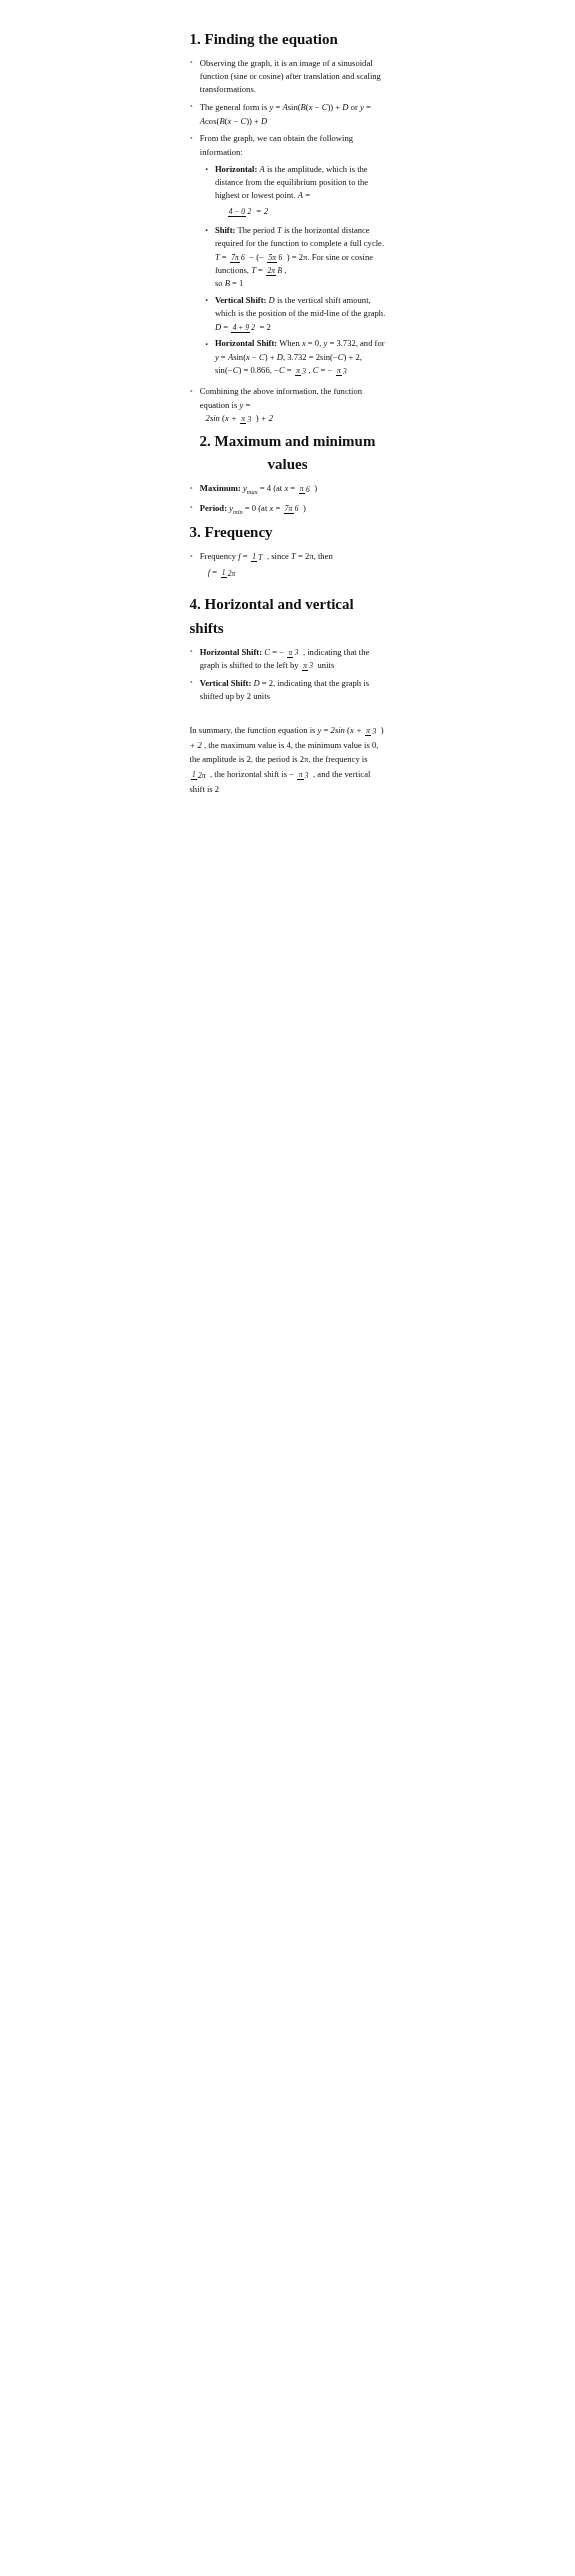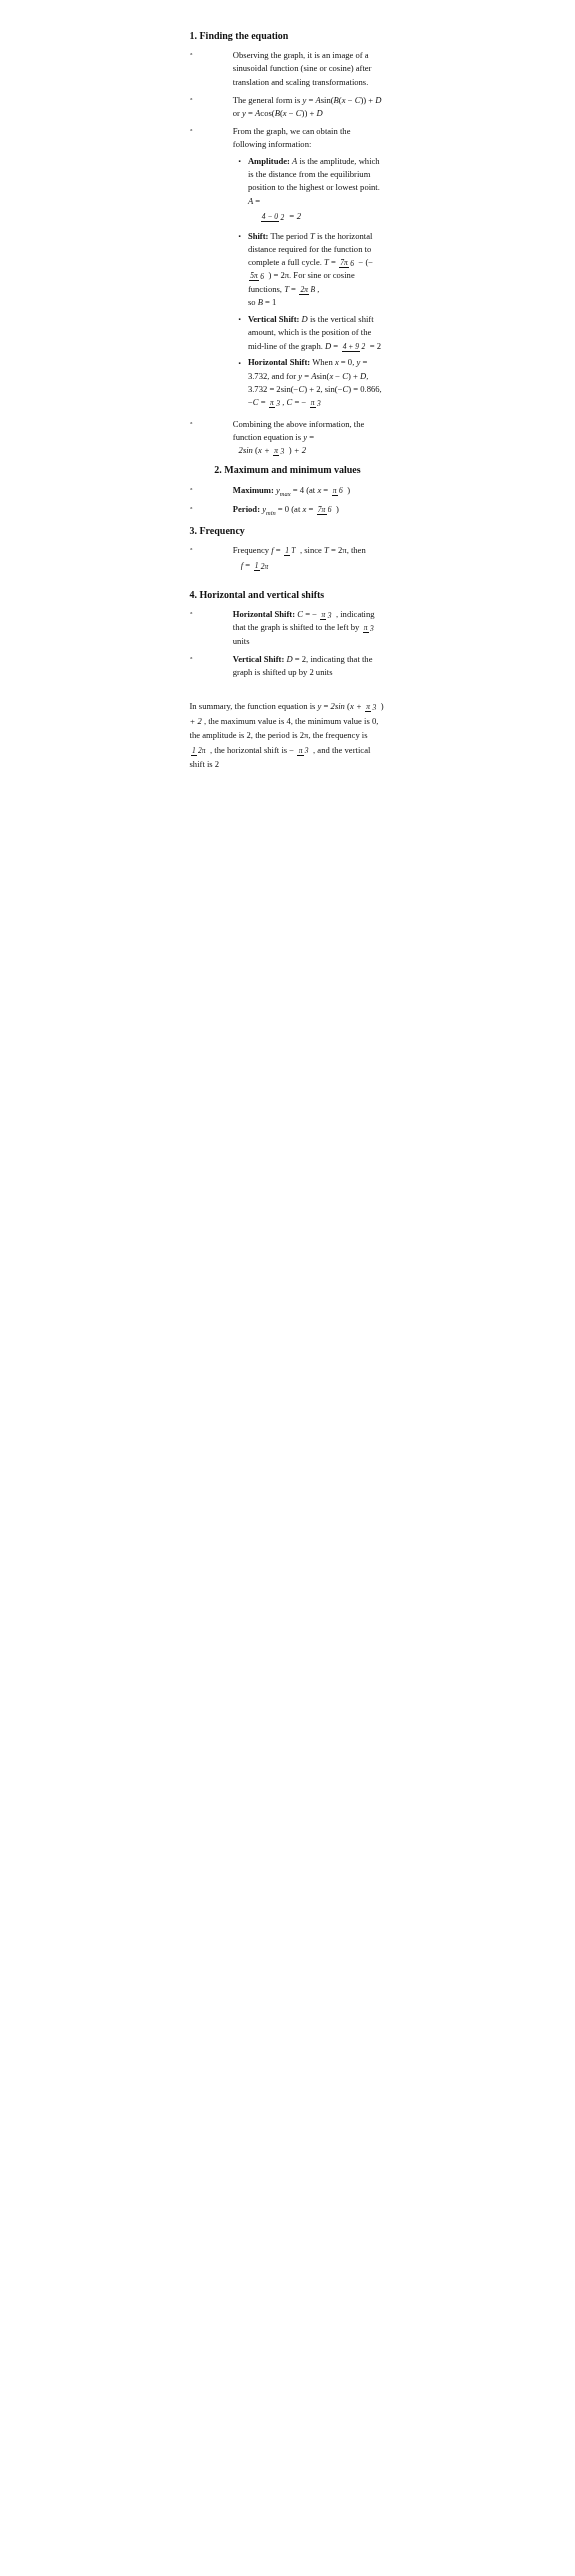--- a/index.html
+++ b/index.html
@@ -17,31 +17,30 @@
 
     .content {
       position: relative;
       z-index: 1;
       max-width: 196px;
       margin: 0 auto;
       line-height: 1.55;
     }
 
     .section-header {
-      font-size: 10px;
+      font-size: 15px;
       font-weight: bold;
       margin-bottom: 5.8px;
       margin-top: 10.4px;
     }
 
     .bullet-circle {
       display: flex;
       align-items: flex-start;
       margin-bottom: 4.6px;
-      gap: 33px;
     }
 
     .bullet-circle-marker {
       min-width: 8px;
       margin-right: 2.3px;
       margin-top: 1.2px;
       font-size: 5.8px;
     }
 
     .bullet-circle-content {
@@ -139,21 +138,21 @@
 
   <div class="bullet-circle">
     <span class="bullet-circle-marker">∘</span>
     <div class="bullet-circle-content">
       From the graph, we can obtain the following information:
 
       
       <div class="bullet-square" style="margin-top:3.5px;">
         <span class="bullet-square-marker">▪</span>
         <div class="bullet-square-content">
-          <span class="bold-label">Amplitude:</span> <span class="math">A</span> is the amplitude, which is the distance from the equilibrium position to the highest or lowest point. <span class="math">A</span> =
+          <span class="bold-label">Horizontal:</span> <span class="math">A</span> is the amplitude, which is the distance from the equilibrium position to the highest or lowest point. <span class="math">A</span> =
           <span class="math-block" style="margin-left:11.5px;">
             <span class="fraction">
               <span class="numerator">4 − 0</span>
               <span class="denominator">2</span>
             </span>
             = 2
           </span>
         </div>
       </div>
 

